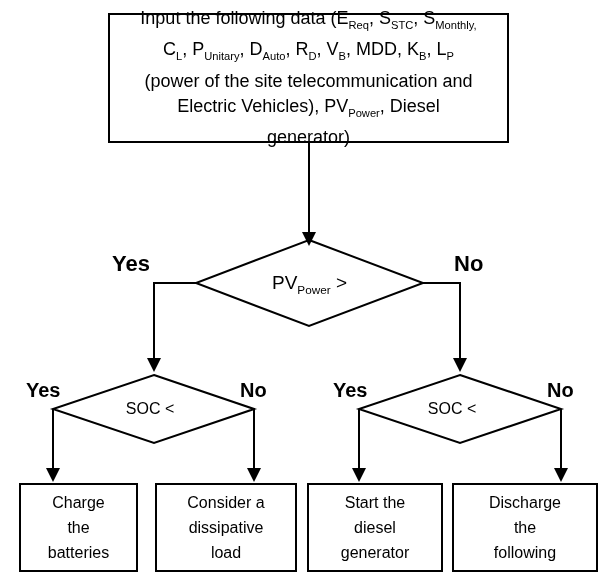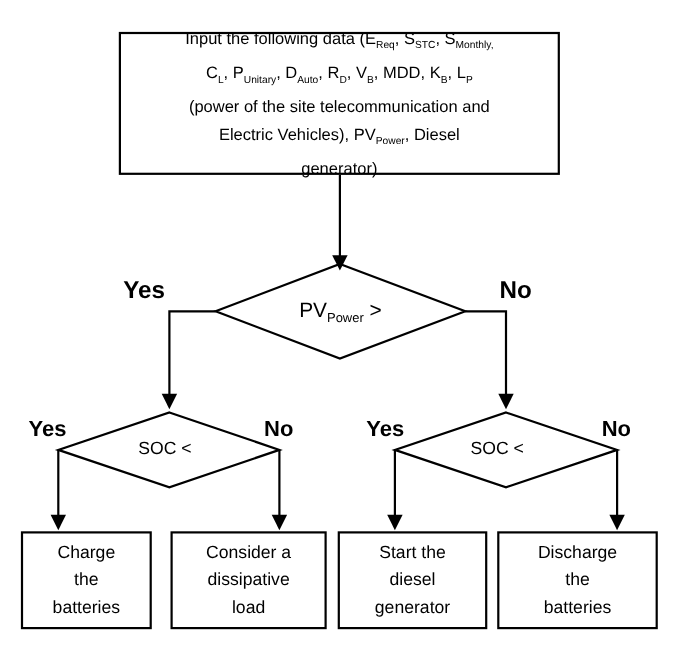--- a/index.html
+++ b/index.html
@@ -17,22 +17,22 @@
     position: absolute;
     box-sizing: border-box;
     border: 2px solid #000000;
     background: #ffffff;
     display: flex;
     align-items: center;
     justify-content: center;
     text-align: center;
   }
   .input-box {
-    left: 108px; top: 29px; width: 401px; height: 130px;
-    font-size: 15px; line-height: 25px;
+    left: 108px; top: 13px; width: 401px; height: 130px;
+    font-size: 18px; line-height: 25px;
   }
   .node sub, .dlabel sub { font-size: 0.62em; }
   .outcome {
     top: 483px; height: 89px;
     font-size: 16px; line-height: 25px;
   }
   .outcome .node-text { white-space: pre-line; }
   .box-charge      { left: 19px;  width: 119px; }
   .box-dissipative { left: 155px; width: 142px; }
   .box-diesel      { left: 307px; width: 136px; }
@@ -111,16 +111,16 @@
 load</span>
   </div>
   <div class="node outcome box-diesel">
     <span class="node-text">Start the
 diesel
 generator</span>
   </div>
   <div class="node outcome box-discharge">
     <span class="node-text">Discharge
 the
-batteries</span>
+following</span>
   </div>
 
 </div>
 
 </body></html>

